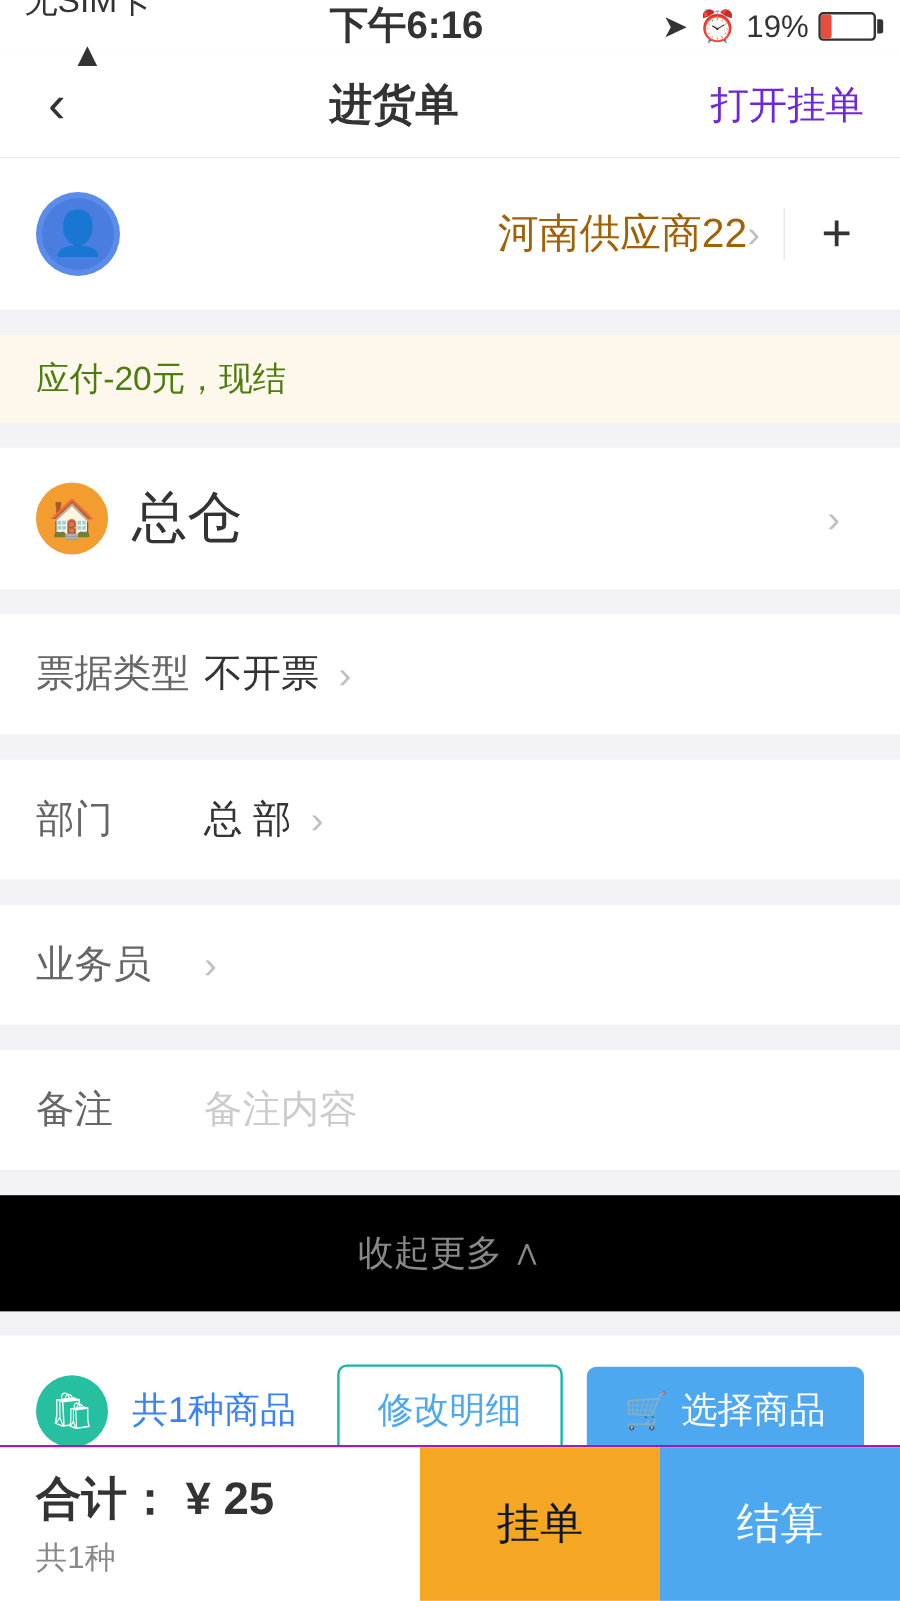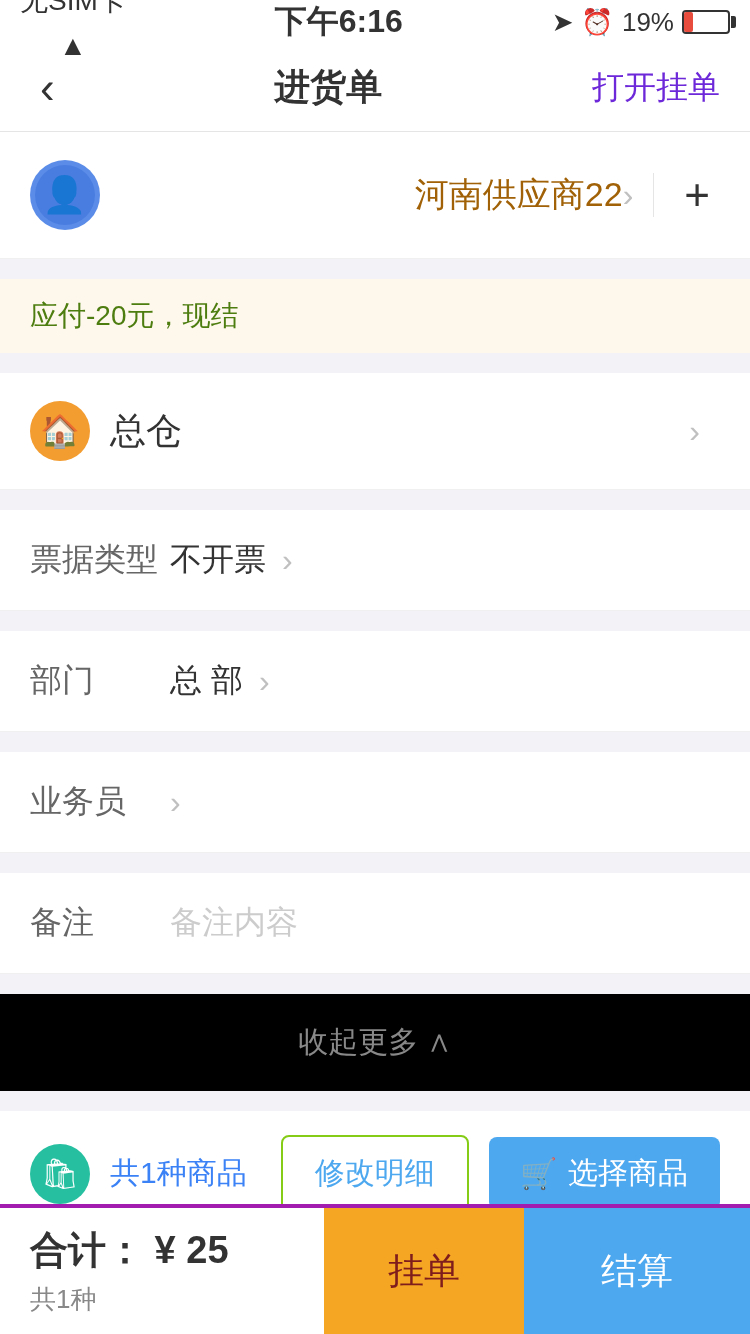--- a/index.html
+++ b/index.html
@@ -129,21 +129,21 @@
       padding: 28px 30px;
       border-bottom: 1px solid #f0f0f0;
     }
     .warehouse-icon-wrap {
       width: 60px; height: 60px; border-radius: 50%;
       background: #f39c30;
       display: flex; align-items: center; justify-content: center;
       margin-right: 20px; flex-shrink: 0;
     }
     .warehouse-icon { color: #fff; font-size: 32px; }
-    .row-label { flex: 1; font-size: 36px; color: #333; }
+    .row-label { flex: 1; font-size: 46px; color: #333; }
     .row-value { font-size: 32px; color: #333; margin-right: 16px; }
     .row-placeholder { font-size: 32px; color: #ccc; margin-right: 16px; }
     .row-key { font-size: 32px; color: #666; width: 140px; flex-shrink: 0; }
 
     
     .separator { height: 20px; background: #f2f2f7; }
 
     
     .collapse-row {
       background: #000000;
@@ -169,21 +169,21 @@
     .product-count-icon {
       width: 60px; height: 60px; border-radius: 50%;
       background: #26c0a0;
       display: flex; align-items: center; justify-content: center;
       flex-shrink: 0;
     }
     .product-count-label {
       flex: 1; font-size: 30px; color: #3b82f6;
     }
     .btn-outline {
-      border: 2px solid #84cc16;
+      border: 2px solid #14b8a6;
       color: #4da8f0;
       background: #fff;
       padding: 16px 32px;
       border-radius: 8px;
       font-size: 30px;
       cursor: pointer;
     }
     .btn-primary {
       background: #4da8f0;
       color: #fff;
@@ -219,42 +219,42 @@
 
     
     .bottom-bar {
       position: fixed;
       bottom: 0; left: 0;
       width: 750px;
       height: 130px;
       background: #fff;
       display: flex;
       align-items: stretch;
-      border-top: 4px solid #a21caf;
+      border-top: 2px solid #a21caf;
     }
     .bottom-total {
       flex: 1;
       display: flex; flex-direction: column;
       justify-content: center;
       padding: 0 30px;
     }
     .total-amount { font-size: 38px; color: #333; font-weight: 600; }
     .total-count { font-size: 26px; color: #888; margin-top: 6px; }
     .btn-hang {
       width: 200px;
       background: #f5a623;
-      color: #7f1d1d;
+      color: #0f172a;
       display: flex; align-items: center; justify-content: center;
       font-size: 36px;
       font-weight: 500;
       cursor: pointer;
       flex-shrink: 0;
     }
     .btn-checkout {
-      width: 226px;
+      width: 200px;
       background: #4da8f0;
       color: #fff;
       display: flex; align-items: center; justify-content: center;
       font-size: 36px;
       font-weight: 500;
       cursor: pointer;
       flex-shrink: 0;
     }
 
     

